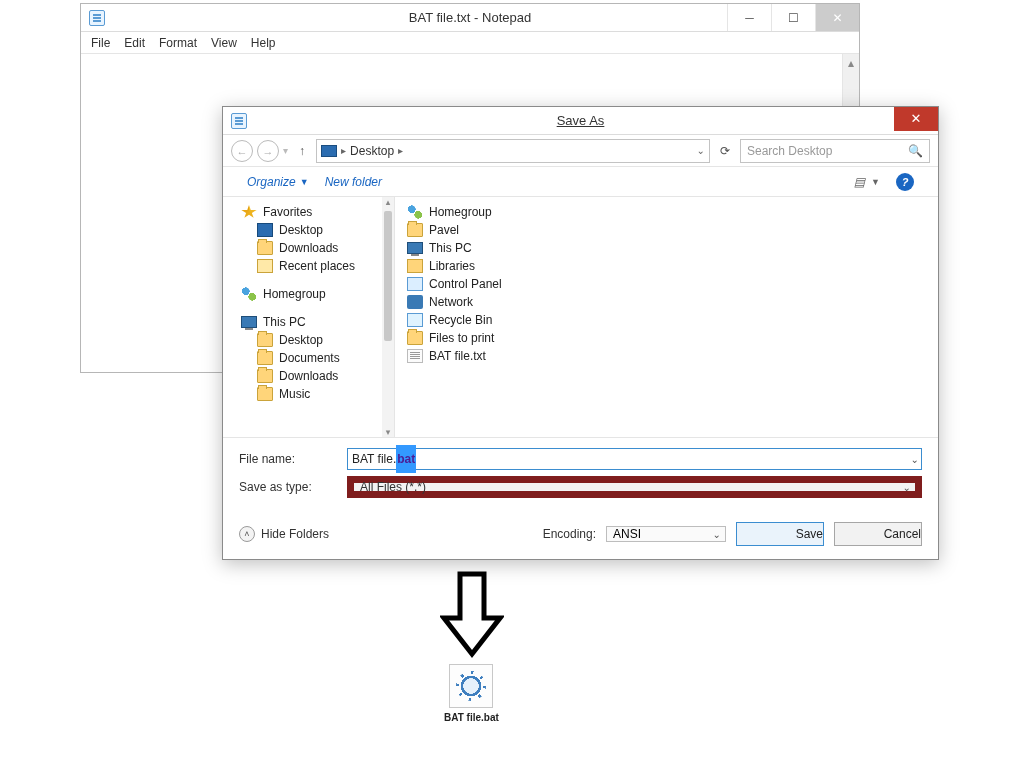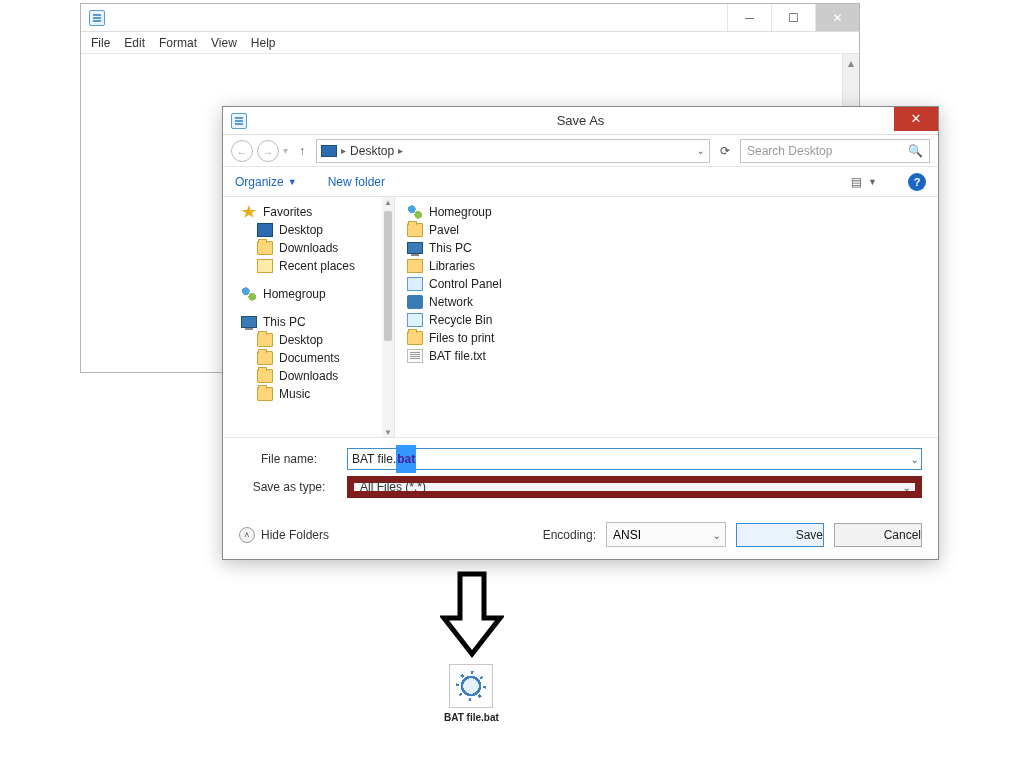--- a/index.html
+++ b/index.html
@@ -26,36 +26,36 @@
   .np-scroll .arrow-up { position:absolute; top:0; left:0; right:0; height:17px; display:flex; align-items:center; justify-content:center; color:#888; }
 
   
   .saveas {
     position: absolute; left: 222px; top: 106px; width: 717px; height: 454px;
     border: 1px solid #8a8a8a; background: #fff; box-shadow: 0 4px 18px rgba(0,0,0,0.25);
   }
   .sa-titlebar { height:28px; display:flex; align-items:center; border-bottom:1px solid #dcdcdc; position:relative; }
   .sa-icon { width:16px; height:16px; margin:0 6px 0 8px; background:#e8f4ff; border:1px solid #5a9bd4; border-radius:2px; position:relative; }
   .sa-icon::after { content:""; position:absolute; left:3px; right:3px; top:3px; height:2px; background:#5a9bd4; box-shadow:0 3px 0 #5a9bd4, 0 6px 0 #5a9bd4; }
-  .sa-title { position:absolute; left:0; right:0; text-align:center; font-size:13px; color:#333; pointer-events:none; }
+  .sa-title { position:absolute; left:0; right:0; text-align:center; font-size:13px; color:#333; pointer-events:none;text-decoration:underline; }
   .sa-close { margin-left:auto; width:44px; height:24px; background:#c0392b; color:#fff; display:flex; align-items:center; justify-content:center; font-size:13px; margin-top:-4px; }
 
   .sa-nav { height:32px; display:flex; align-items:center; gap:4px; padding:0 8px; border-bottom:1px solid #e5e5e5; }
   .nav-circle { width:22px; height:22px; border:1px solid #bbb; border-radius:50%; display:flex; align-items:center; justify-content:center; color:#aaa; font-size:11px; }
   .nav-up { width:20px; height:20px; display:flex; align-items:center; justify-content:center; color:#555; }
   .breadcrumb { flex:1; height:24px; border:1px solid #c3c3c3; background:#fff; display:flex; align-items:center; padding:0 4px; gap:4px; }
   .bc-thispc { width:16px; height:12px; background:#2b6cb0; border:1px solid #1a4d80; display:inline-block; }
   .bc-part { font-size:12px; color:#333; }
   .bc-arrow { color:#666; font-size:10px; }
   .bc-right { margin-left:auto; display:flex; align-items:center; gap:6px; color:#555; }
   .refresh { width:22px; height:22px; display:flex; align-items:center; justify-content:center; color:#555; }
   .searchbox { width:190px; height:24px; border:1px solid #c3c3c3; display:flex; align-items:center; padding:0 6px; color:#999; }
   .searchbox .mag { margin-left:auto; color:#888; }
 
-  .sa-toolbar { height:30px; display:flex; align-items:center; padding:0 12px; gap:31px; border-bottom:1px solid #e5e5e5; }
+  .sa-toolbar { height:30px; display:flex; align-items:center; padding:0 24px; gap:16px; border-bottom:1px solid #e5e5e5;font-style:italic; }
   .organize { color:#1a66c2; display:flex; align-items:center; gap:4px; }
   .newfolder { color:#1a66c2; }
   .sa-toolbar .spacer { flex:1; }
   .viewbtn { color:#666; display:flex; align-items:center; gap:6px; }
   .helpbtn { width:18px; height:18px; border-radius:50%; background:#1a66c2; color:#fff; font-size:11px; display:flex; align-items:center; justify-content:center; font-weight:bold; }
 
   .sa-body { display:flex; height:240px; }
   .sa-tree { width:172px; border-right:1px solid #e5e5e5; padding:6px 0 0 0; overflow:hidden; position:relative; }
   .tree-scroll { position:absolute; right:0; top:0; bottom:0; width:12px; background:#f3f3f3; }
   .tree-scroll::before { content:"▴"; position:absolute; top:0; left:0; right:0; text-align:center; font-size:9px; color:#888; }
@@ -78,53 +78,54 @@
   .ic-cp { background:#dbeeff; border:1px solid #5a9bd4; }
   .ic-recycle { background:#dff3ff; border:1px solid #5a9bd4; }
   .ic-txt { background:#fbfbfb; border:1px solid #bbb; position:relative; }
   .ic-txt::after { content:""; position:absolute; left:2px; right:2px; top:2px; height:1px; background:#999; box-shadow:0 2px 0 #999, 0 4px 0 #999, 0 6px 0 #999; }
 
   .sa-list { flex:1; padding:6px 8px; }
   .list-item { display:flex; align-items:center; gap:6px; padding:2px 4px; font-size:12px; color:#222; }
 
   .sa-fields { padding:10px 16px 6px 16px; border-top:1px solid #e5e5e5; }
   .field-row { display:flex; align-items:center; margin-bottom:6px; gap:8px; }
-  .field-label { width:100px; text-align:center; color:#333; font-size:12px; }
+  .field-label { width:100px; text-align:left; color:#333; font-size:12px; }
   .field-input { flex:1; height:22px; border:1px solid #7a9ac0; background:#fff; padding:0 4px; display:flex; align-items:center; position:relative; }
   .field-input.highlight { border-color:#3b8dd0; }
   .field-input .dd { position:absolute; right:2px; top:50%; transform:translateY(-50%); color:#555; font-size:10px; }
   .fn-text { font-size:12px; color:#222; }
   .fn-sel { background:#3399ff; color:#4c1d95; padding:7px 1px;font-weight:bold; }
   .field-combo { flex:1; height:22px; border:7px solid #7f1d1d; background:#f3f3f3; padding:0 6px; display:flex; align-items:center; position:relative; font-size:12px; color:#333; }
   .field-combo .dd { position:absolute; right:4px; top:50%; transform:translateY(-50%); color:#555; font-size:10px; }
 
   .sa-footer { display:flex; align-items:center; padding:12px 16px; gap:10px; }
   .hidefolders { display:flex; align-items:center; gap:6px; color:#333; }
   .hf-circle { width:16px; height:16px; border:1px solid #9a9a9a; border-radius:50%; display:flex; align-items:center; justify-content:center; font-size:9px; color:#555; background:#f3f3f3; }
   .footer-spacer { flex:1; }
   .enc-label { color:#333; }
-  .enc-combo { width:120px; height:25px; border:1px solid #bdbdbd; background:#fafafa; padding:0 6px; display:flex; align-items:center; position:relative; }
+  .enc-combo { width:120px; height:16px; border:1px solid #bdbdbd; background:#fafafa; padding:0 6px; display:flex; align-items:center; position:relative; }
   .enc-combo .dd { position:absolute; right:4px; top:50%; transform:translateY(-50%); font-size:10px; color:#555; }
   .btn { width:88px; height:24px; border:1px solid #a6a6a6; background:#f2f2f2; display:flex; align-items:center; justify-content:flex-end; font-size:12px; color:#222; }
   .btn.primary { border:1px solid #3b8dd0; background:#eaf3fb; }
 
   
   .big-arrow { position:absolute; left:440px; top:570px; }
   .result { position:absolute; left:444px; top:664px; text-align:center; }
   .result-frame { width:44px; height:44px; border:1px solid #c8c8c8; background:#fdfdfd; margin:0 auto 4px auto; display:flex; align-items:center; justify-content:center; }
   .gear { width:24px; height:24px; border-radius:50%; background: radial-gradient(circle,#e6f1fb 45%,#3f7fbf 46% 60%,transparent 61%); position:relative; }
   .gear::before, .gear::after { content:""; position:absolute; inset:-3px; border-radius:50%; background: conic-gradient(#3f7fbf 0 10deg, transparent 10deg 45deg, #3f7fbf 45deg 55deg, transparent 55deg 90deg, #3f7fbf 90deg 100deg, transparent 100deg 135deg, #3f7fbf 135deg 145deg, transparent 145deg 180deg, #3f7fbf 180deg 190deg, transparent 190deg 225deg, #3f7fbf 225deg 235deg, transparent 235deg 270deg, #3f7fbf 270deg 280deg, transparent 280deg 315deg, #3f7fbf 315deg 325deg, transparent 325deg 360deg); -webkit-mask: radial-gradient(circle, transparent 55%, #000 56%); mask: radial-gradient(circle, transparent 55%, #000 56%); }
   .result-label { font-size:10px; color:#222; text-shadow:0 0 2px #fff,0 0 2px #fff; font-weight:600; }
 </style>
 </head>
 <body>
 
 <div class="notepad">
   <div class="notepad-titlebar">
     <span class="notepad-icon"></span>
+    <span class="notepad-title">BAT file.txt - Notepad</span>
     <div class="np-winbtns">
       <div class="np-winbtn">─</div>
       <div class="np-winbtn">☐</div>
       <div class="np-winbtn close">✕</div>
     </div>
   </div>
   <div class="notepad-menubar">
     <span>File</span>
     <span>Edit</span>
     <span>Format</span>

